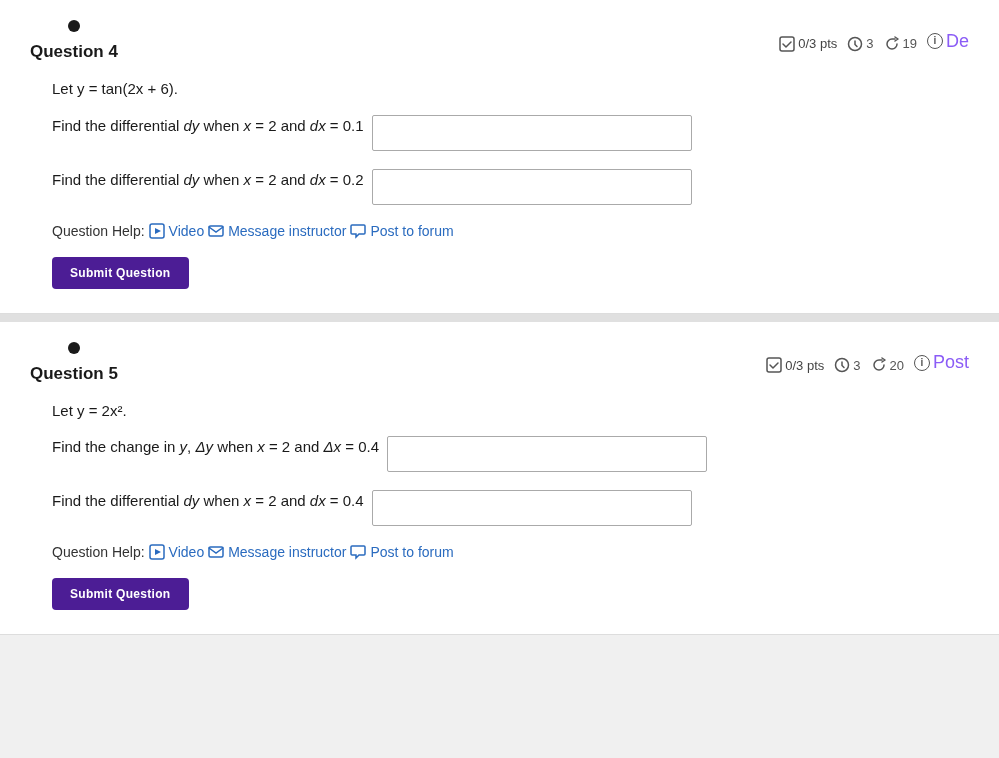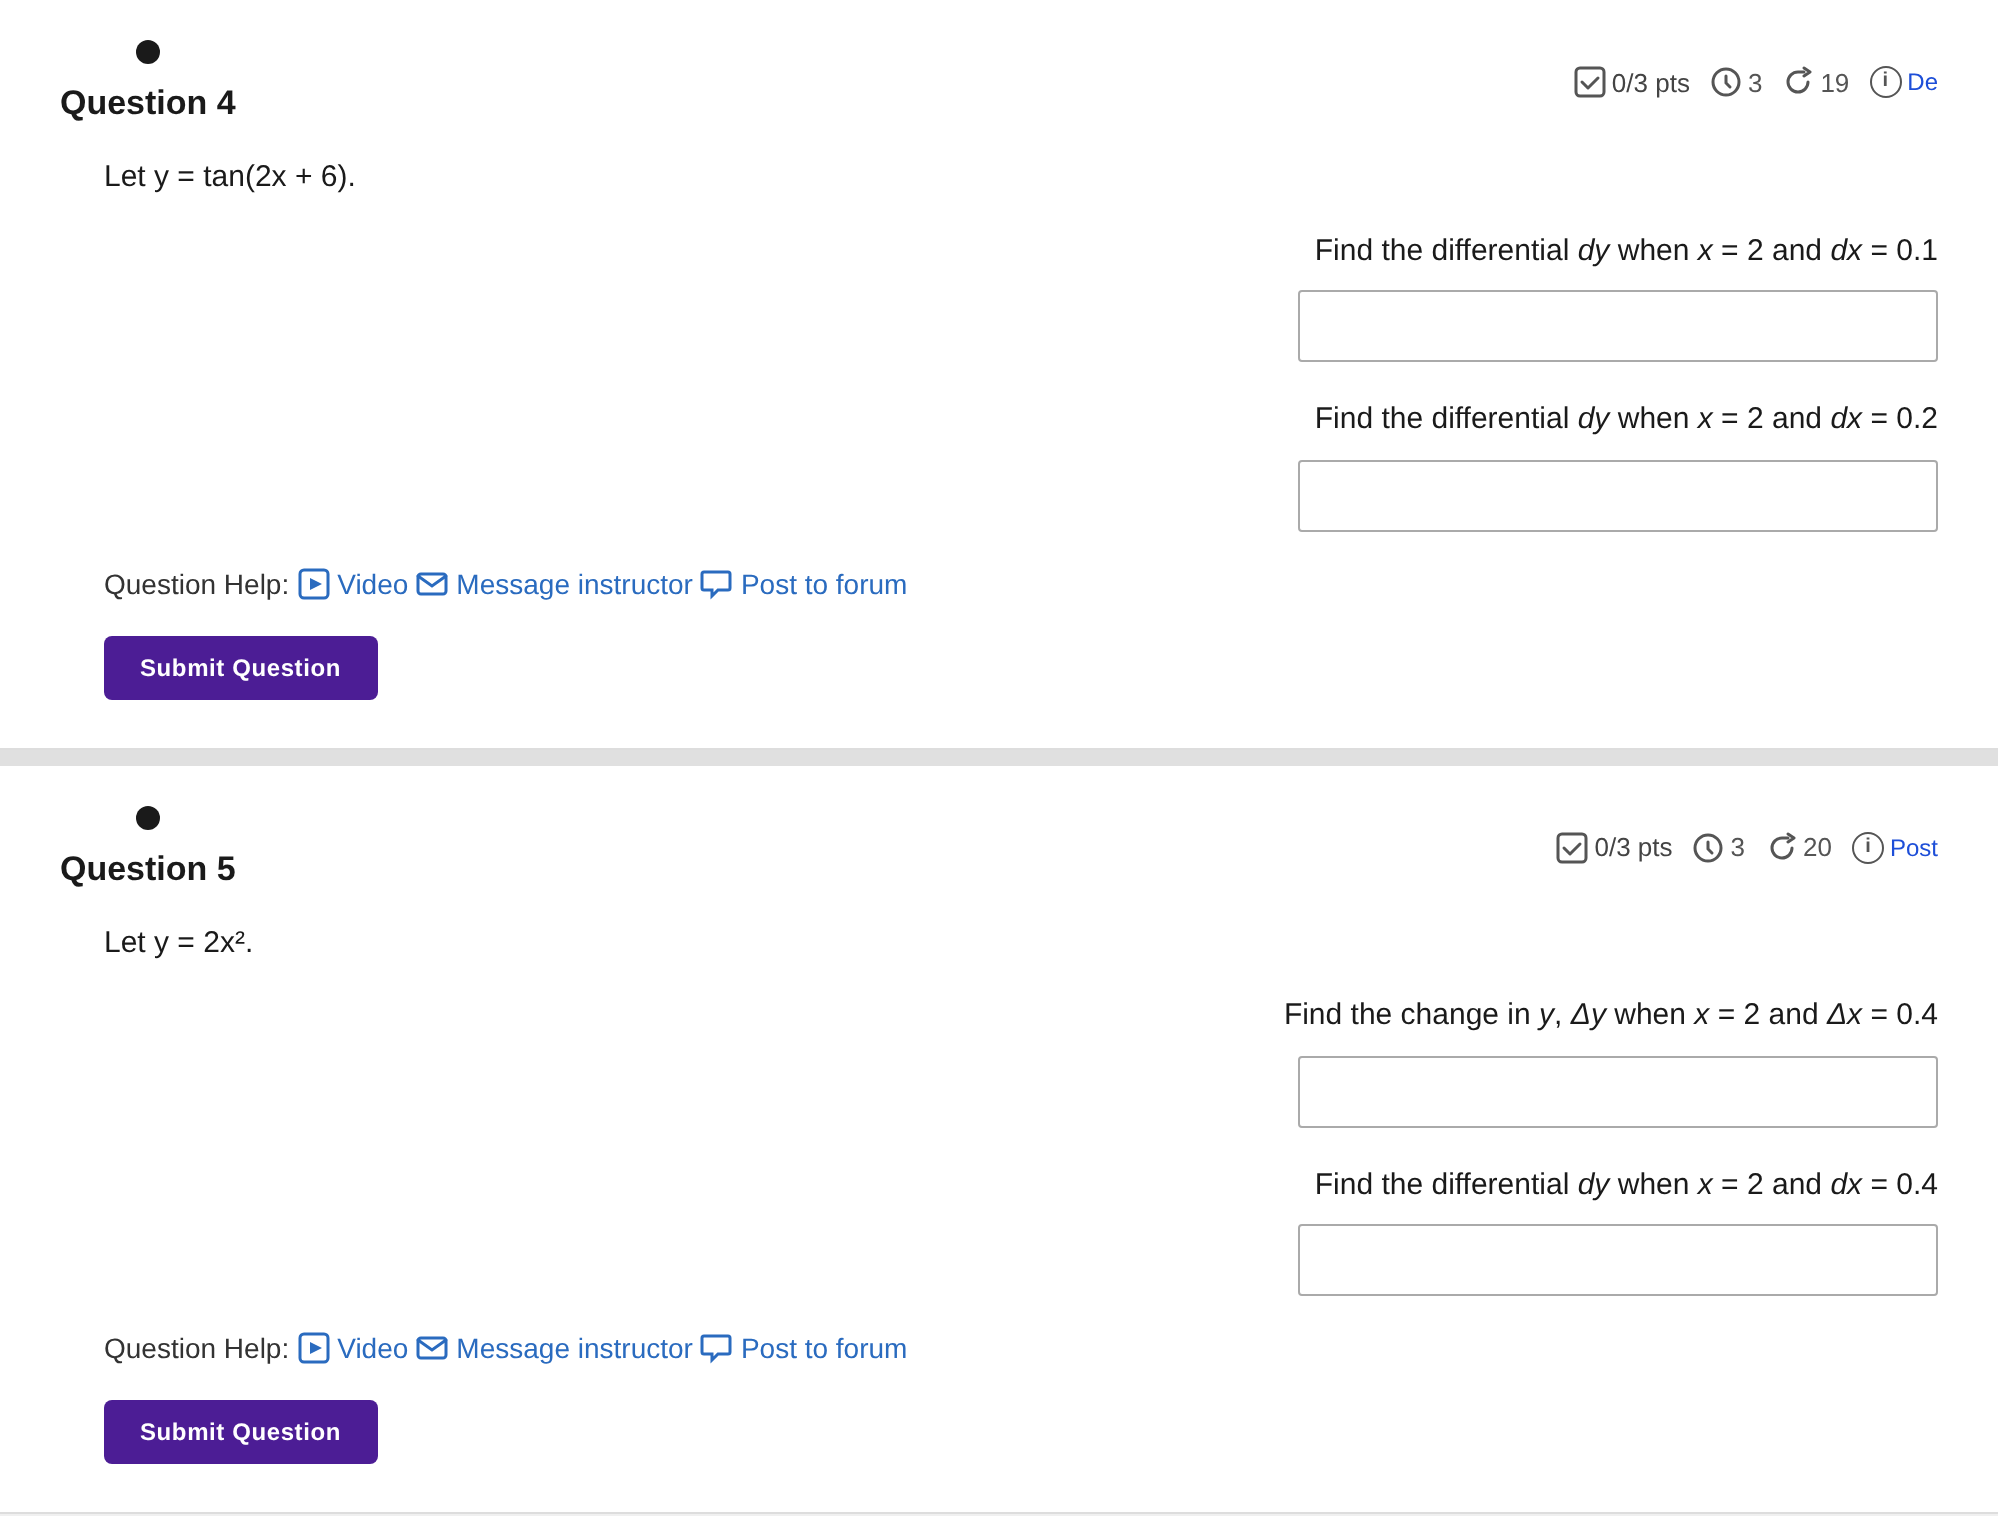--- a/index.html
+++ b/index.html
@@ -71,25 +71,24 @@
 
     .question-text {
       font-size: 15px;
       color: #1a1a1a;
       margin-bottom: 14px;
       line-height: 1.5;
     }
 
     .input-row {
       display: flex;
-      align-items: flex-end;
+      align-items: flex-start;
       margin-bottom: 18px;
       flex-wrap: wrap;
       gap: 8px;
-      flex-direction: column;
     }
 
     .input-label {
       font-size: 15px;
       color: #1a1a1a;
       line-height: 1.5;
     }
 
     .answer-input {
       border: 1px solid #aaa;
@@ -174,22 +173,22 @@
       height: 16px;
       border-radius: 50%;
       border: 1.5px solid #555;
       font-size: 10px;
       font-weight: bold;
       color: #555;
       line-height: 1;
     }
 
     .de-link {
-      color: #1d4ed8;
-      font-size: 12px;
+      color: #8b5cf6;
+      font-size: 18px;
       text-decoration: none;
     }
   </style>
 </head>
 <body>
 
 <div class="page-container">
 
   <div class="question-block">
     <div class="question-header">

